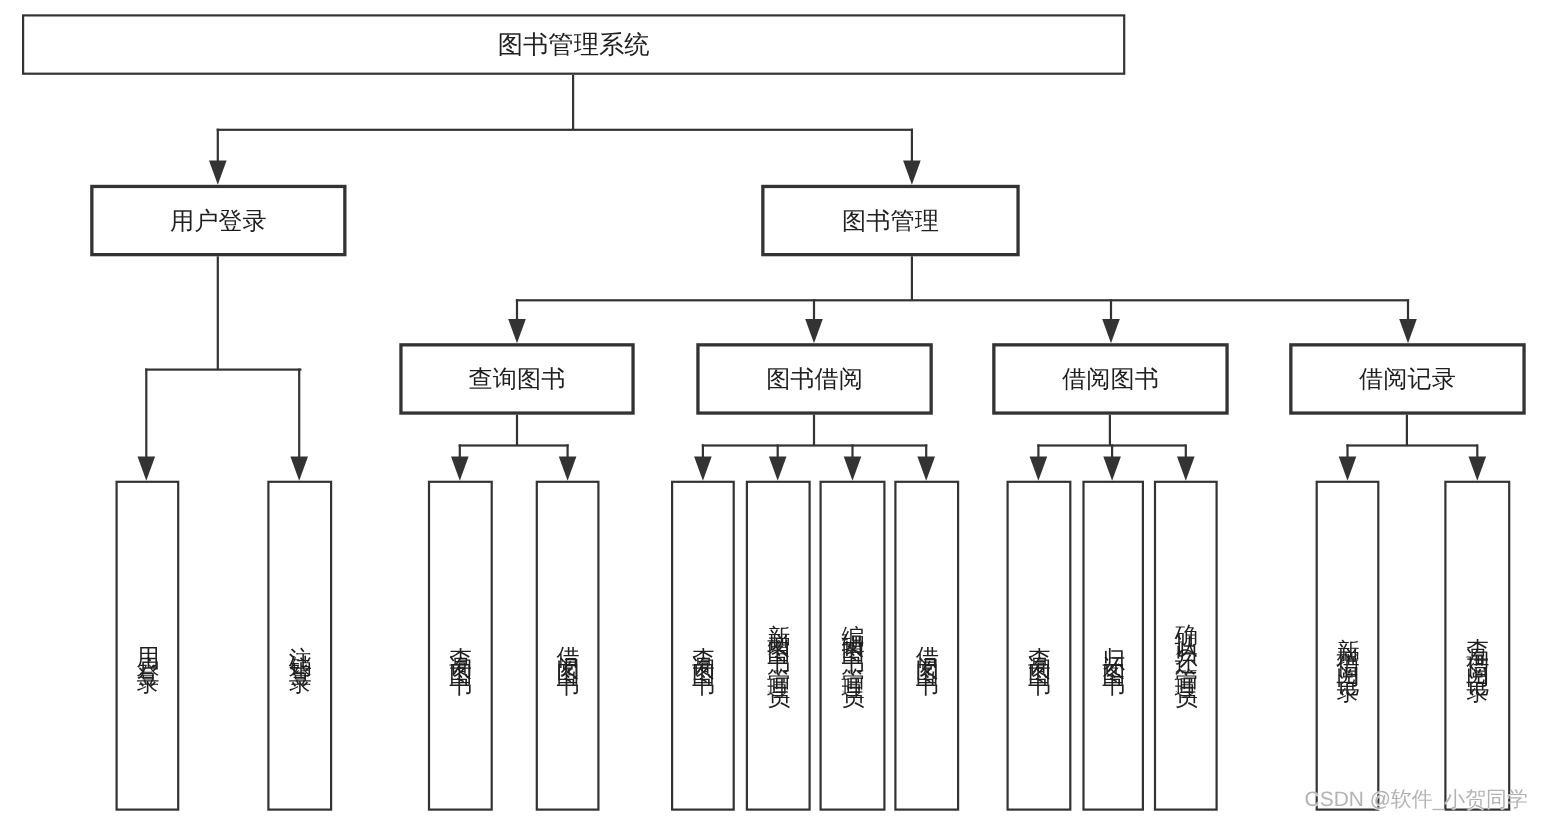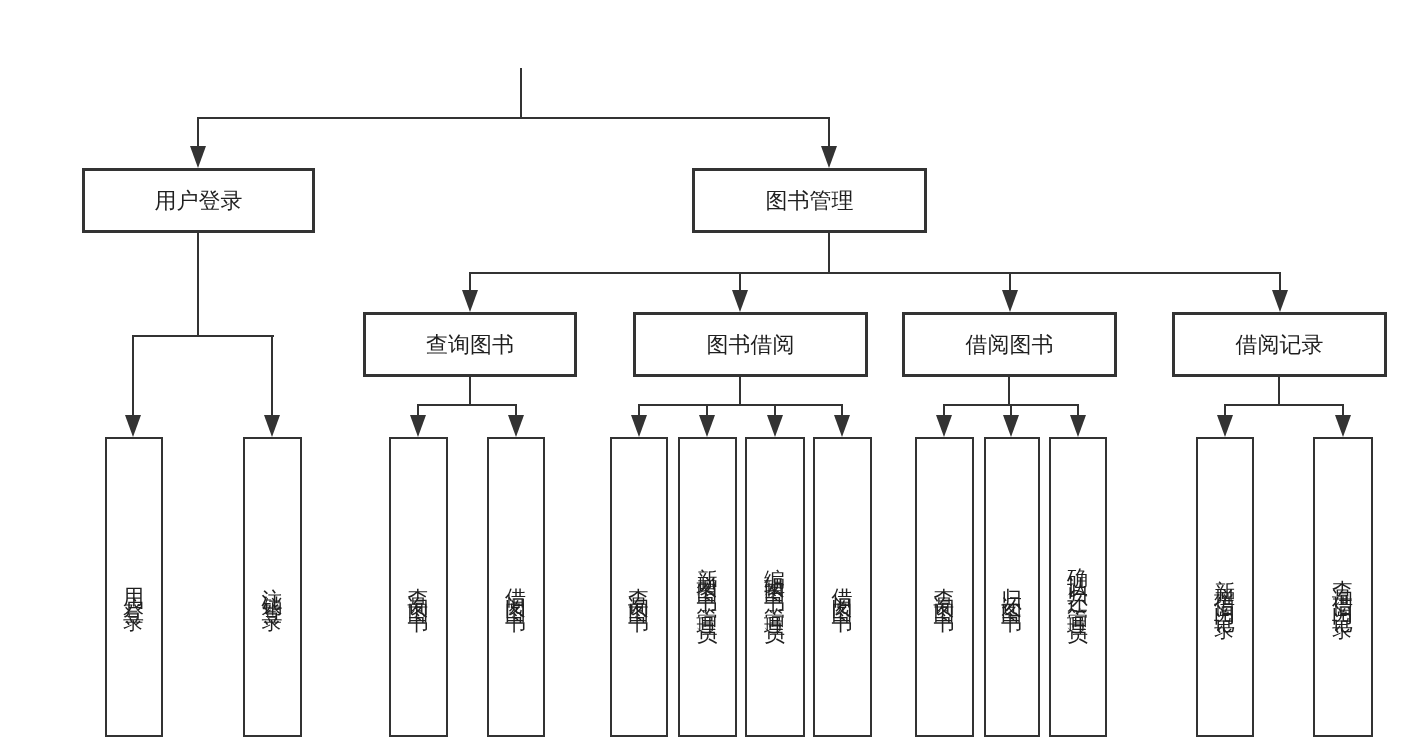--- a/index.html
+++ b/index.html
@@ -66,20 +66,23 @@
     color: #b3b3b3;
     text-shadow: 0 1px 1px #ffffff;
     white-space: nowrap;
   }
 </style>
 </head>
 <body>
 
 <div class="canvas">
 
+  <div class="box root-box">
+    <span>图书管理系统</span>
+  </div>
 
   <div class="vline" style="left:520px; top:68px; height:50px;"></div>
   <div class="hline" style="left:197px; top:117px; width:633px;"></div>
   <div class="vline" style="left:197px; top:117px; height:33px;"></div>
   <div class="arrow" style="left:190px; top:146px;"></div>
   <div class="vline" style="left:828px; top:117px; height:33px;"></div>
   <div class="arrow" style="left:821px; top:146px;"></div>
 
   <div class="box lvl-box" style="left:82px; top:168px; width:233px;">
     <span>用户登录</span>
@@ -102,21 +105,21 @@
   <div class="vline" style="left:739px; top:272px; height:22px;"></div>
   <div class="arrow" style="left:732px; top:290px;"></div>
   <div class="vline" style="left:1009px; top:272px; height:22px;"></div>
   <div class="arrow" style="left:1002px; top:290px;"></div>
   <div class="vline" style="left:1279px; top:272px; height:22px;"></div>
   <div class="arrow" style="left:1272px; top:290px;"></div>
 
   <div class="box lvl-box" style="left:363px; top:312px; width:214px;">
     <span>查询图书</span>
   </div>
-  <div class="box lvl-box" style="left:633px; top:312px; width:235px;">
+  <div class="box lvl-box" style="left:633px; top:312px; width:215px;">
     <span>图书借阅</span>
   </div>
   <div class="box lvl-box" style="left:902px; top:312px; width:215px;">
     <span>借阅图书</span>
   </div>
   <div class="box lvl-box" style="left:1172px; top:312px; width:215px;">
     <span>借阅记录</span>
   </div>
 
   <div class="vline" style="left:469px; top:377px; height:28px;"></div>
@@ -186,14 +189,15 @@
   <div class="box leaf" style="left:1049px; width:58px;">
     <span class="vtext">确认归还（管理员）</span>
   </div>
   <div class="box leaf" style="left:1196px; width:58px;">
     <span class="vtext">新增借阅记录</span>
   </div>
   <div class="box leaf" style="left:1313px; width:60px;">
     <span class="vtext">查询借阅记录</span>
   </div>
 
+  <div class="watermark">CSDN @软件_小贺同学</div>
 
 </div>
 
 </body></html>

